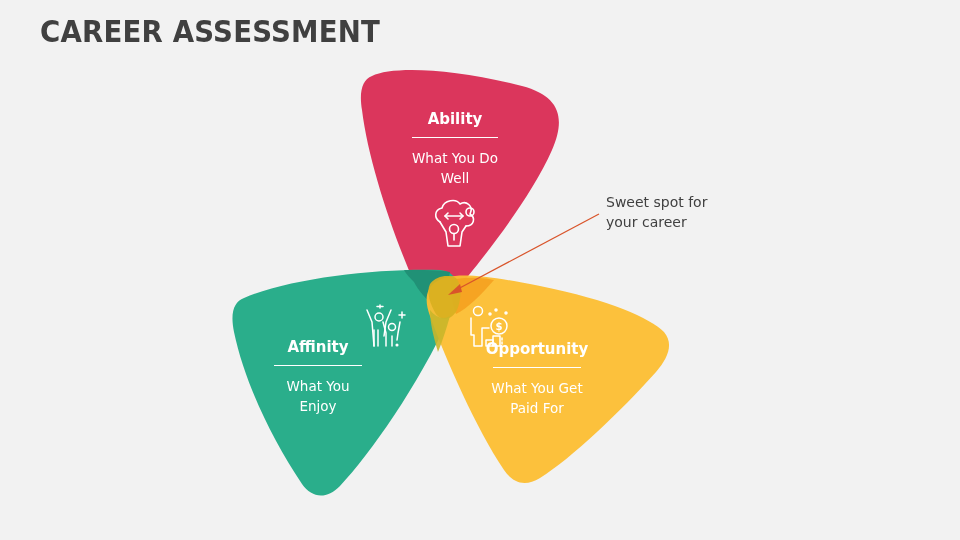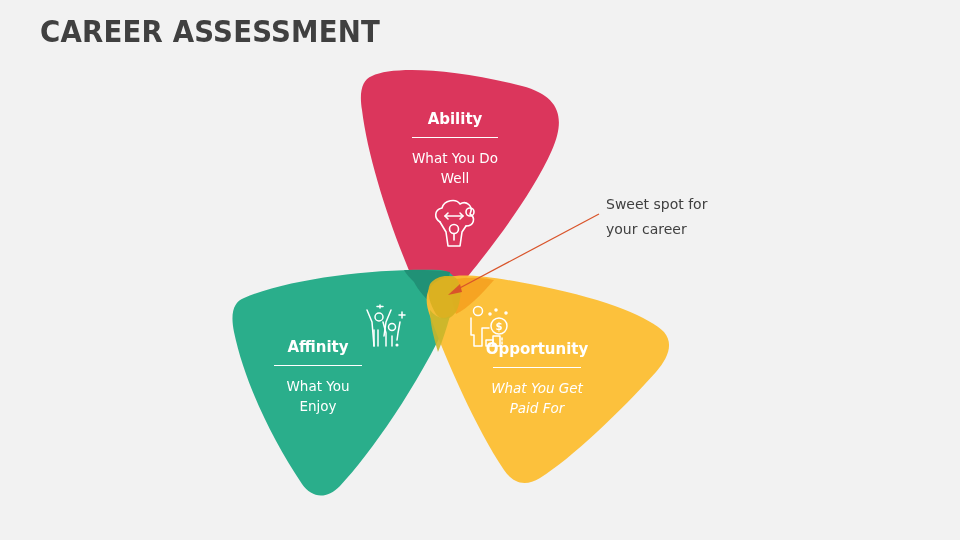--- a/index.html
+++ b/index.html
@@ -56,21 +56,21 @@
     .label .desc {
       font-size: 13.5px;
       line-height: 20px;
       display: block;
     }
     .callout {
       position: absolute;
       left: 606px;
       top: 192px;
       font-size: 14px;
-      line-height: 25px;
+      line-height: 20px;
       color: #404040;
       font-family: "DejaVu Sans", sans-serif;
       white-space: pre-line;
       width: 120px;
     }
   </style>
 </head>
 <body>
 
 <div class="slide">
@@ -168,19 +168,19 @@
 
   <div class="label" style="left:400px; top:110px; width:110px;">
     <span class="heading">Ability</span>
     <span class="rule" style="width:86px;"></span>
     <span class="desc" style="width:90px; margin:0 auto;">What You Do Well</span>
   </div>
 
   <div class="label" style="left:482px; top:340px; width:110px;">
     <span class="heading">Opportunity</span>
     <span class="rule" style="width:88px;"></span>
-    <span class="desc" style="width:100px; margin:4px auto;font-style:italic;">What You Get Paid For</span>
+    <span class="desc" style="width:100px; margin:4px auto;">What You Get Paid For</span>
   </div>
 
   <div class="callout">Sweet spot for
 your career</div>
 
 </div>
 
 </body></html>

